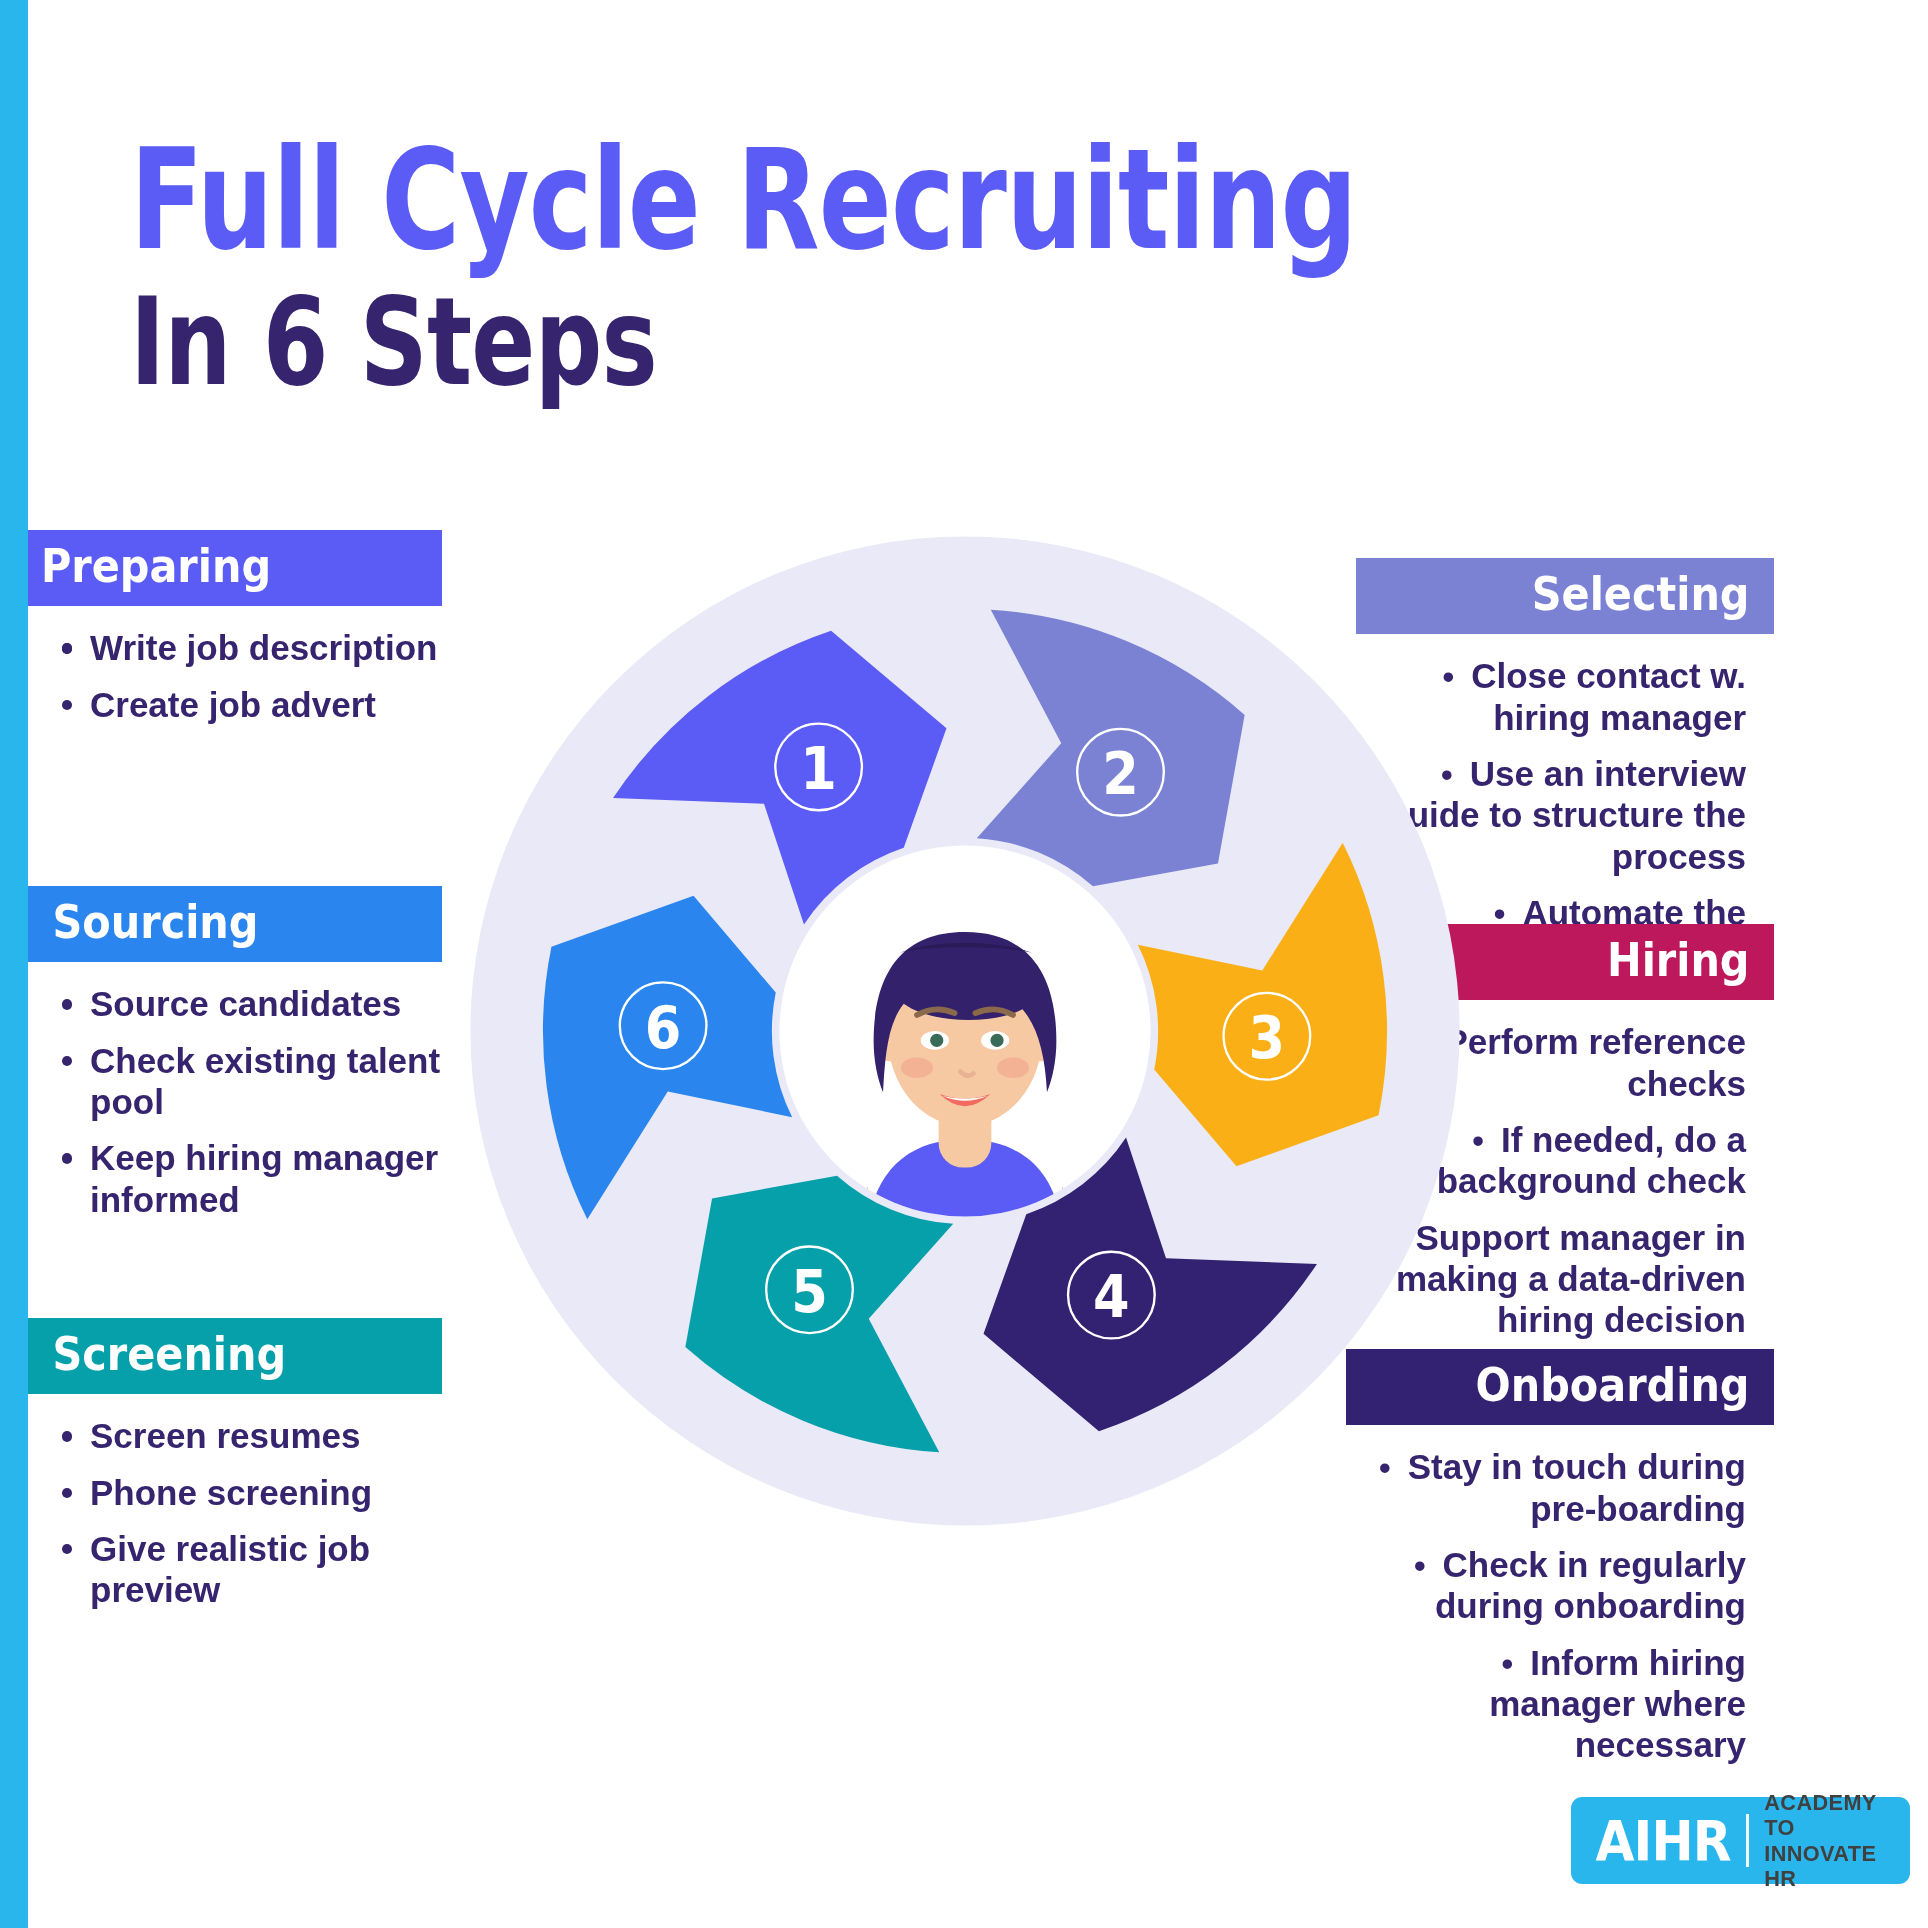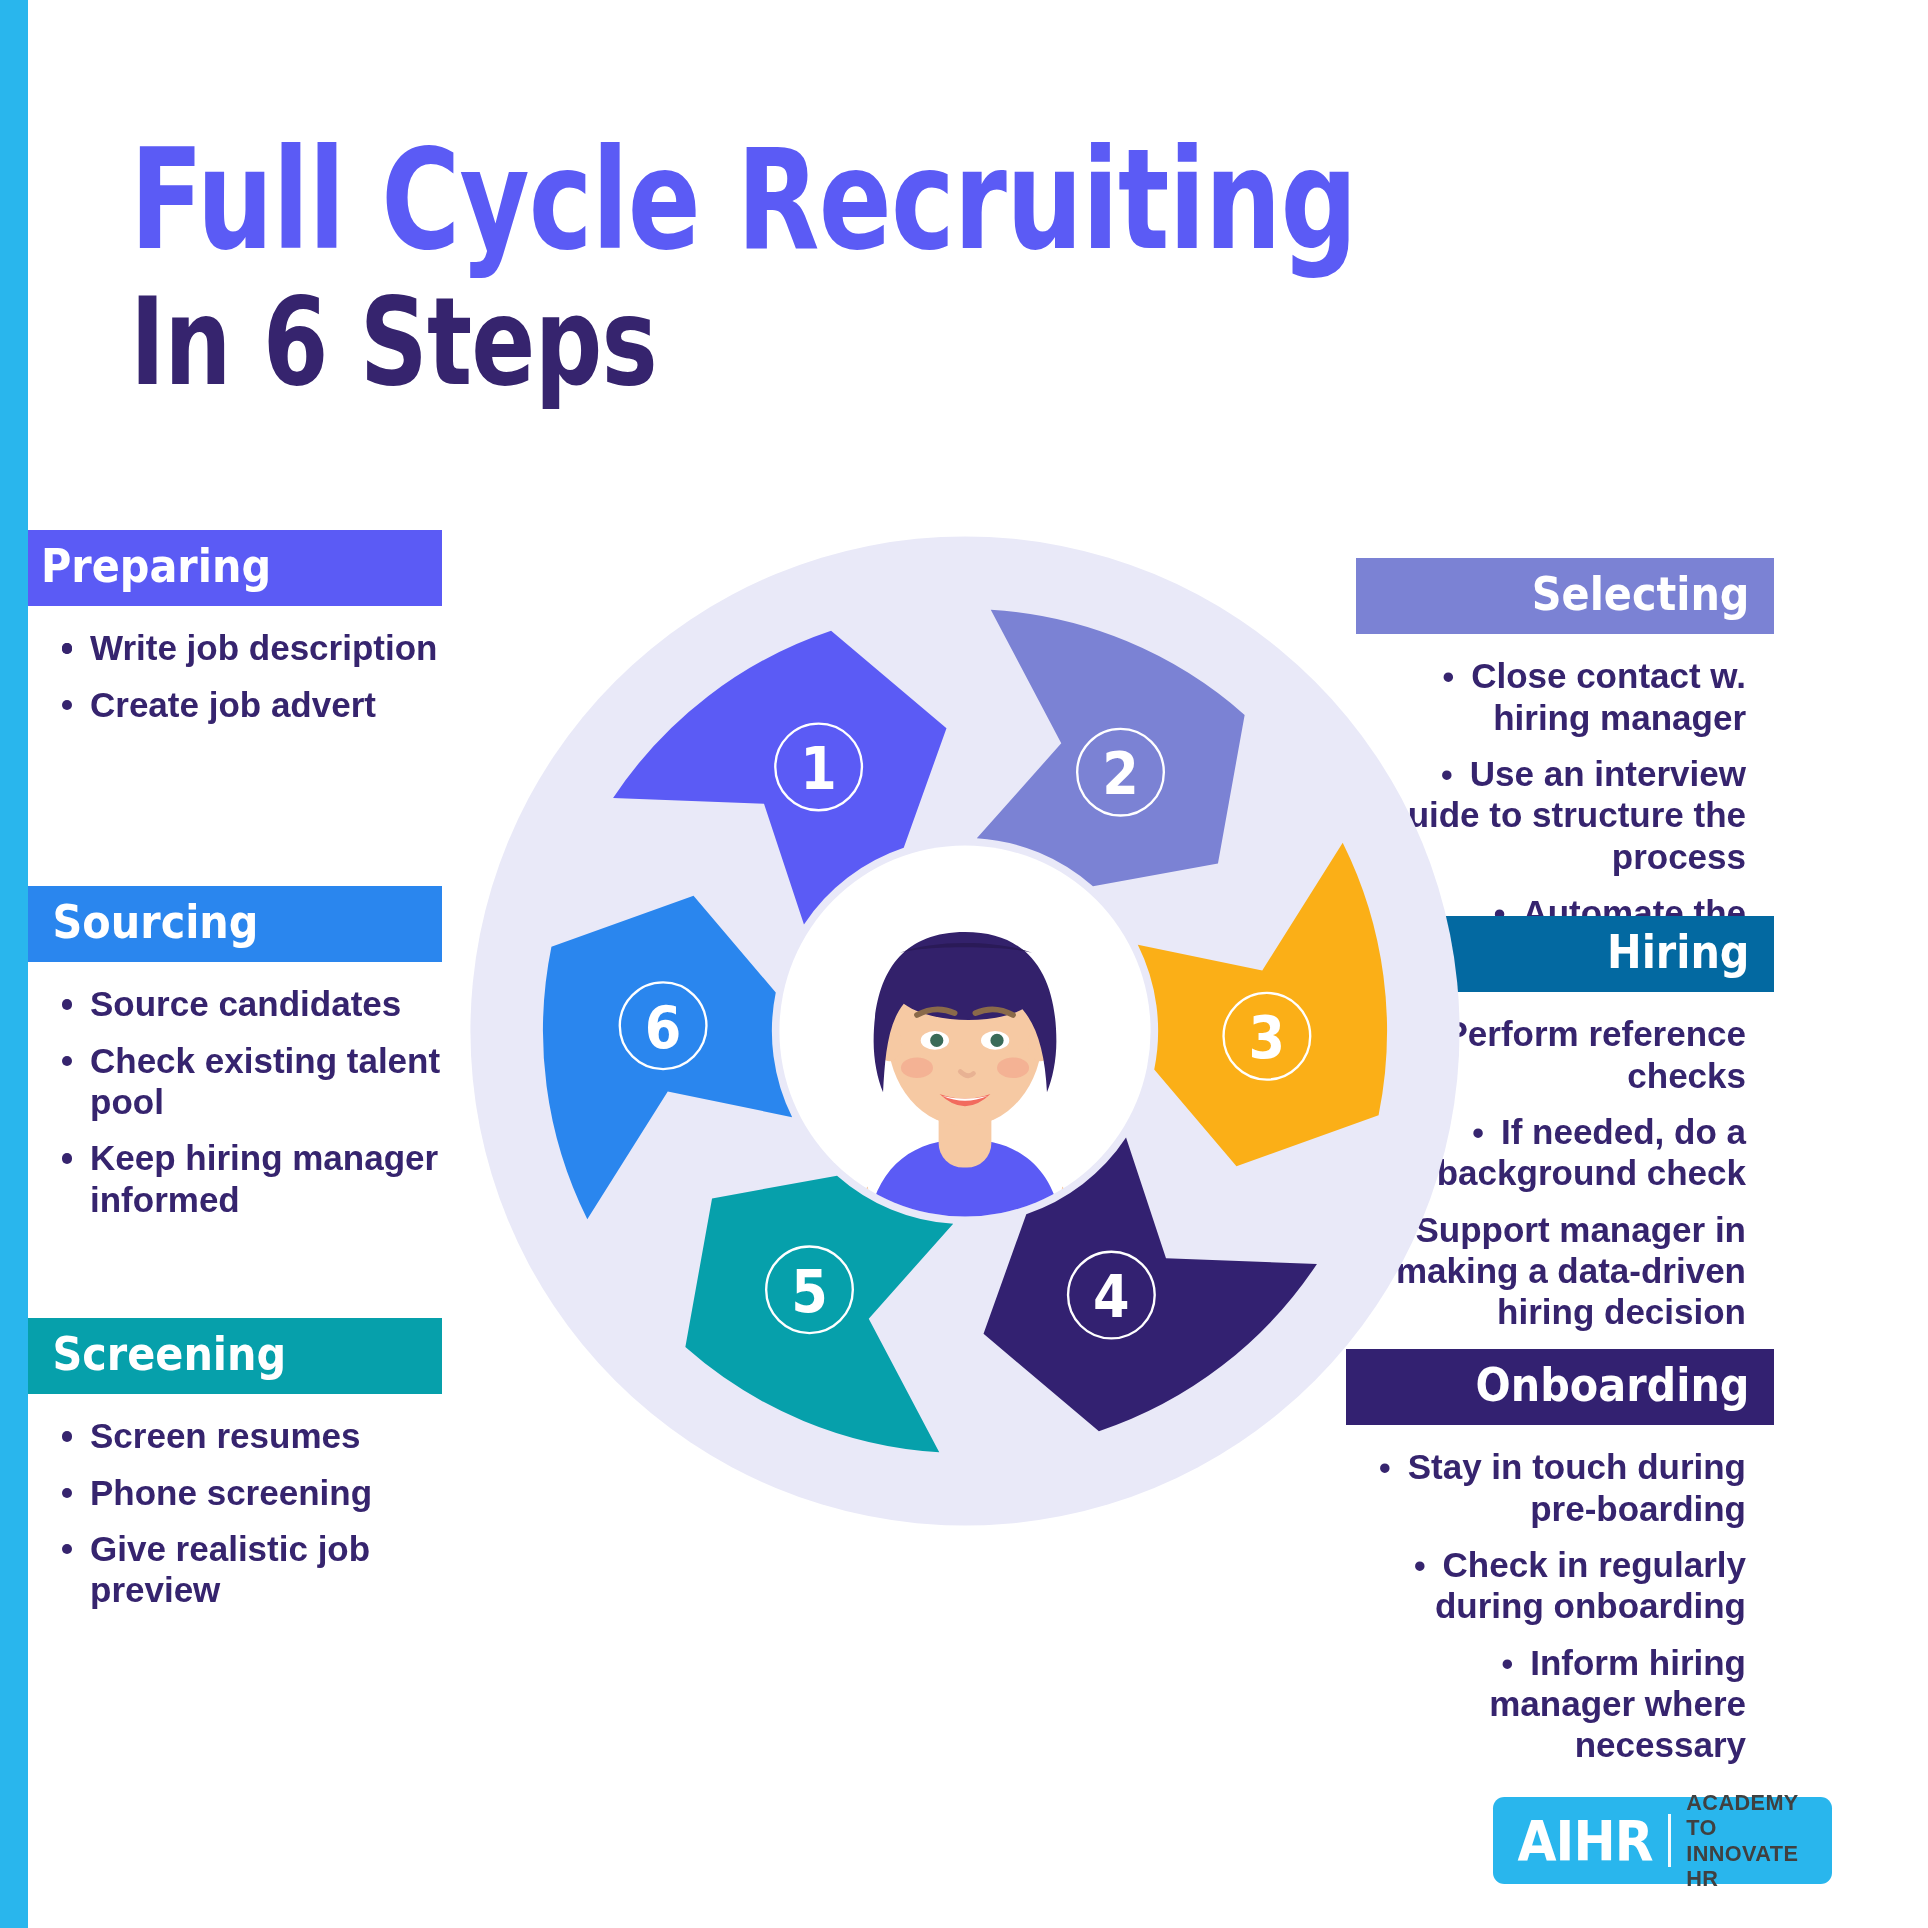--- a/index.html
+++ b/index.html
@@ -86,21 +86,21 @@
   #wheel svg{display:block;width:1008px;height:1008px;}
 
   .num{
     fill:#ffffff;font-weight:700;font-size:62px;
     font-family:"DejaVu Sans Condensed","Liberation Sans Narrow","Liberation Sans",sans-serif;
     text-anchor:middle;dominant-baseline:central;
   }
 
   
   .logo{
-    position:absolute;left:1493px;top:1797px;
+    position:absolute;left:1571px;top:1797px;
     width:339px;height:87px;border-radius:11.3px;
     background:#29b6ed;display:flex;align-items:center;
   }
   .logo .mark{
     color:#fff;font-weight:700;font-size:56px;letter-spacing:-0.9px;
     padding-left:24.5px;
     font-family:"DejaVu Sans Condensed","Liberation Sans Narrow","Liberation Sans",sans-serif;
   }
   .logo .sep{width:3.8px;height:53px;background:#fff;margin:0 15px;opacity:.95;}
   .logo .tag{
@@ -150,21 +150,21 @@
   <div class="panel right" style="top:558px;">
     <div class="bar" style="background:#7b82d4;margin-left:10px;">Selecting</div>
     <ul>
       <li><span class="btxt">Close contact w. hiring manager</span></li>
       <li><span class="btxt">Use an interview guide to structure the process</span></li>
       <li><span class="btxt">Automate the interview scheduling</span></li>
     </ul>
   </div>
 
   <div class="panel right" style="top:916px;">
-    <div class="bar" style="background:#0369a1;">Hiring</div>
+    <div class="bar" style="background:#be185d;margin-top:8px;">Hiring</div>
     <ul>
       <li><span class="btxt">Perform reference checks</span></li>
       <li><span class="btxt">If needed, do a background check</span></li>
       <li><span class="btxt">Support manager in making a data-driven hiring decision</span></li>
     </ul>
   </div>
 
   <div class="panel right" style="top:1349px;">
     <div class="bar" style="background:#332171;">Onboarding</div>
     <ul>

